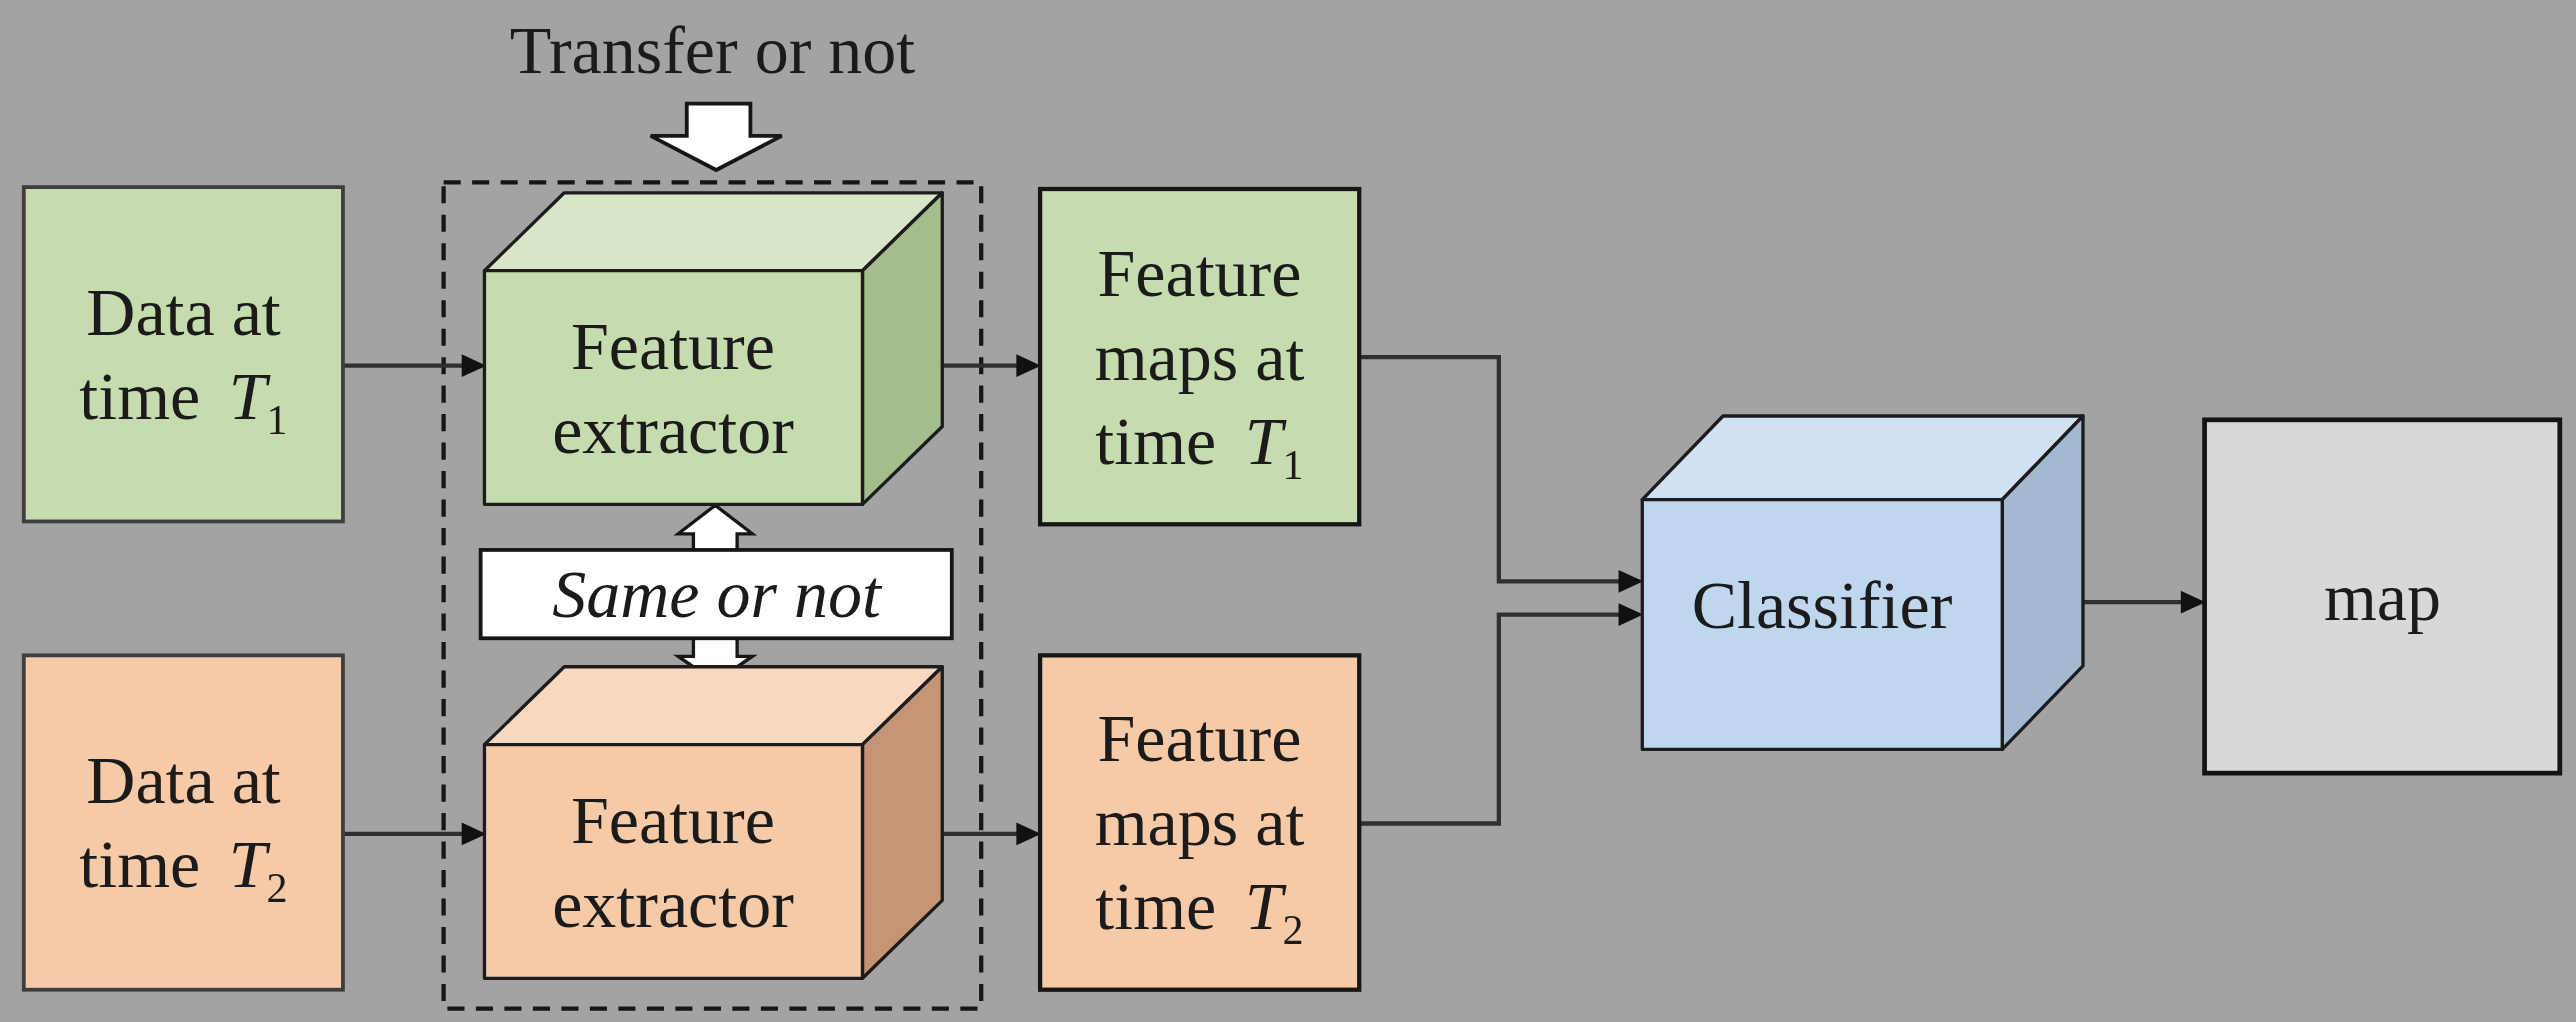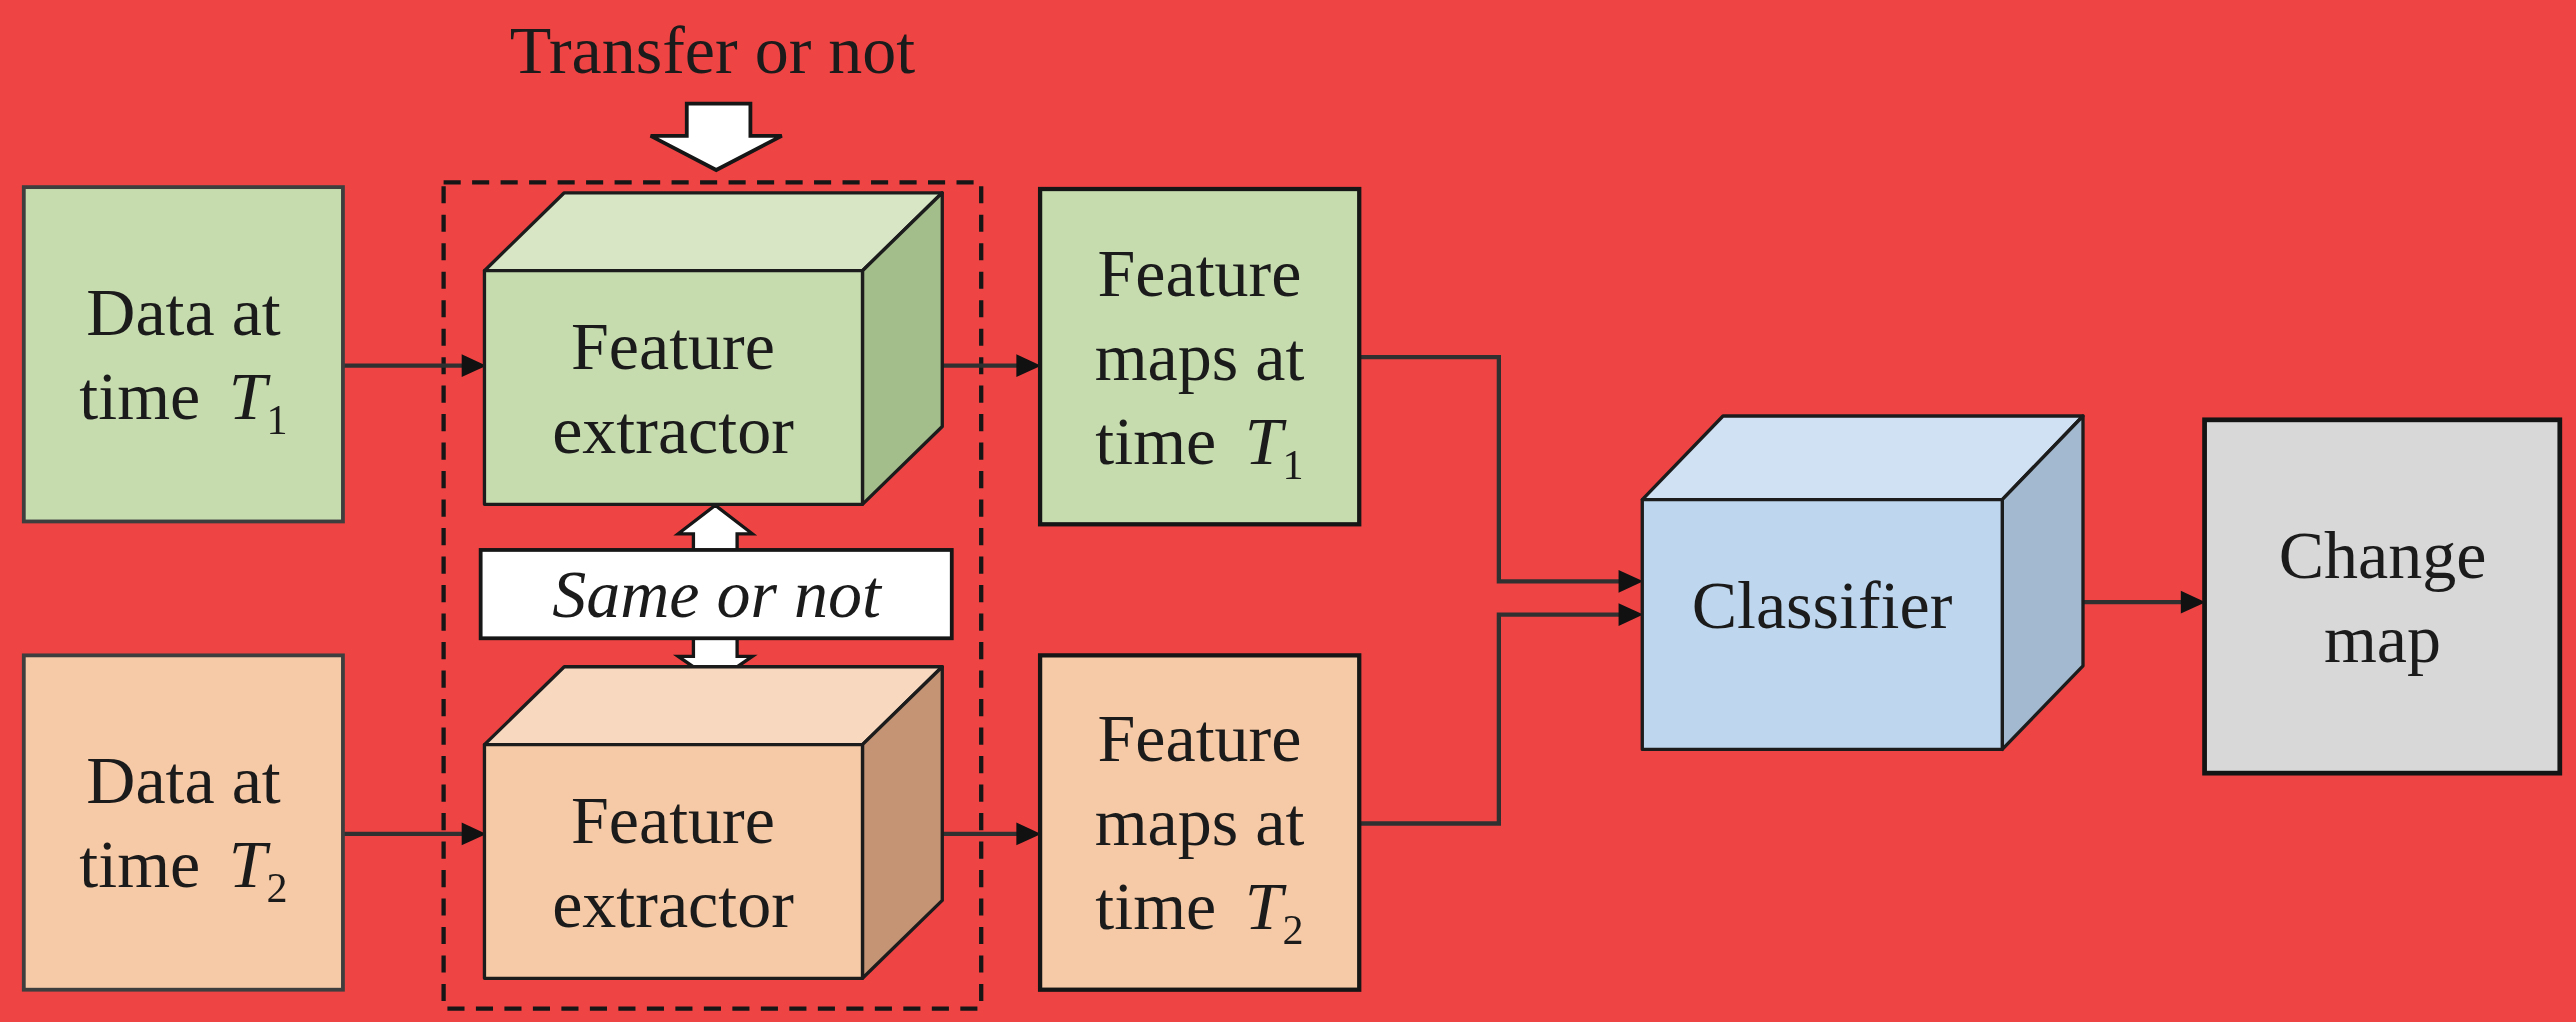--- a/index.html
+++ b/index.html
@@ -1,20 +1,20 @@
 <!DOCTYPE html>
 <html style="font-size:15px"><head>
 <meta charset="utf-8">
 <style>
   html, body { margin: 0; padding: 0; background: #ffffff; }
   .stage {
     position: relative;
     width: 2576px;
     height: 1022px;
-    background: #ef4444;
+    background: #a3a3a3;
     font-family: "Liberation Serif", serif;
     color: #1b1b1b;
     overflow: hidden;
   }
   .layer { position: absolute; left: 0; top: 0; }
   .lbl {
     position: absolute;
     display: flex;
     flex-direction: column;
     align-items: center;
@@ -126,18 +126,17 @@
     <span class="ln">Feature</span>
     <span class="ln">maps at</span>
     <span class="ln"><span>time</span><span class="tsym">T</span><sub>2</sub></span>
   </div>
 
   <div class="lbl" style="left:1642px; top:480px; width:360px; height:250px;">
     <span class="ln">Classifier</span>
   </div>
 
   <div class="lbl" style="left:2205px; top:420px; width:355px; height:353px;">
-    <span class="ln">Change</span>
     <span class="ln">map</span>
   </div>
 
 </div>
 
 
 </body></html>

